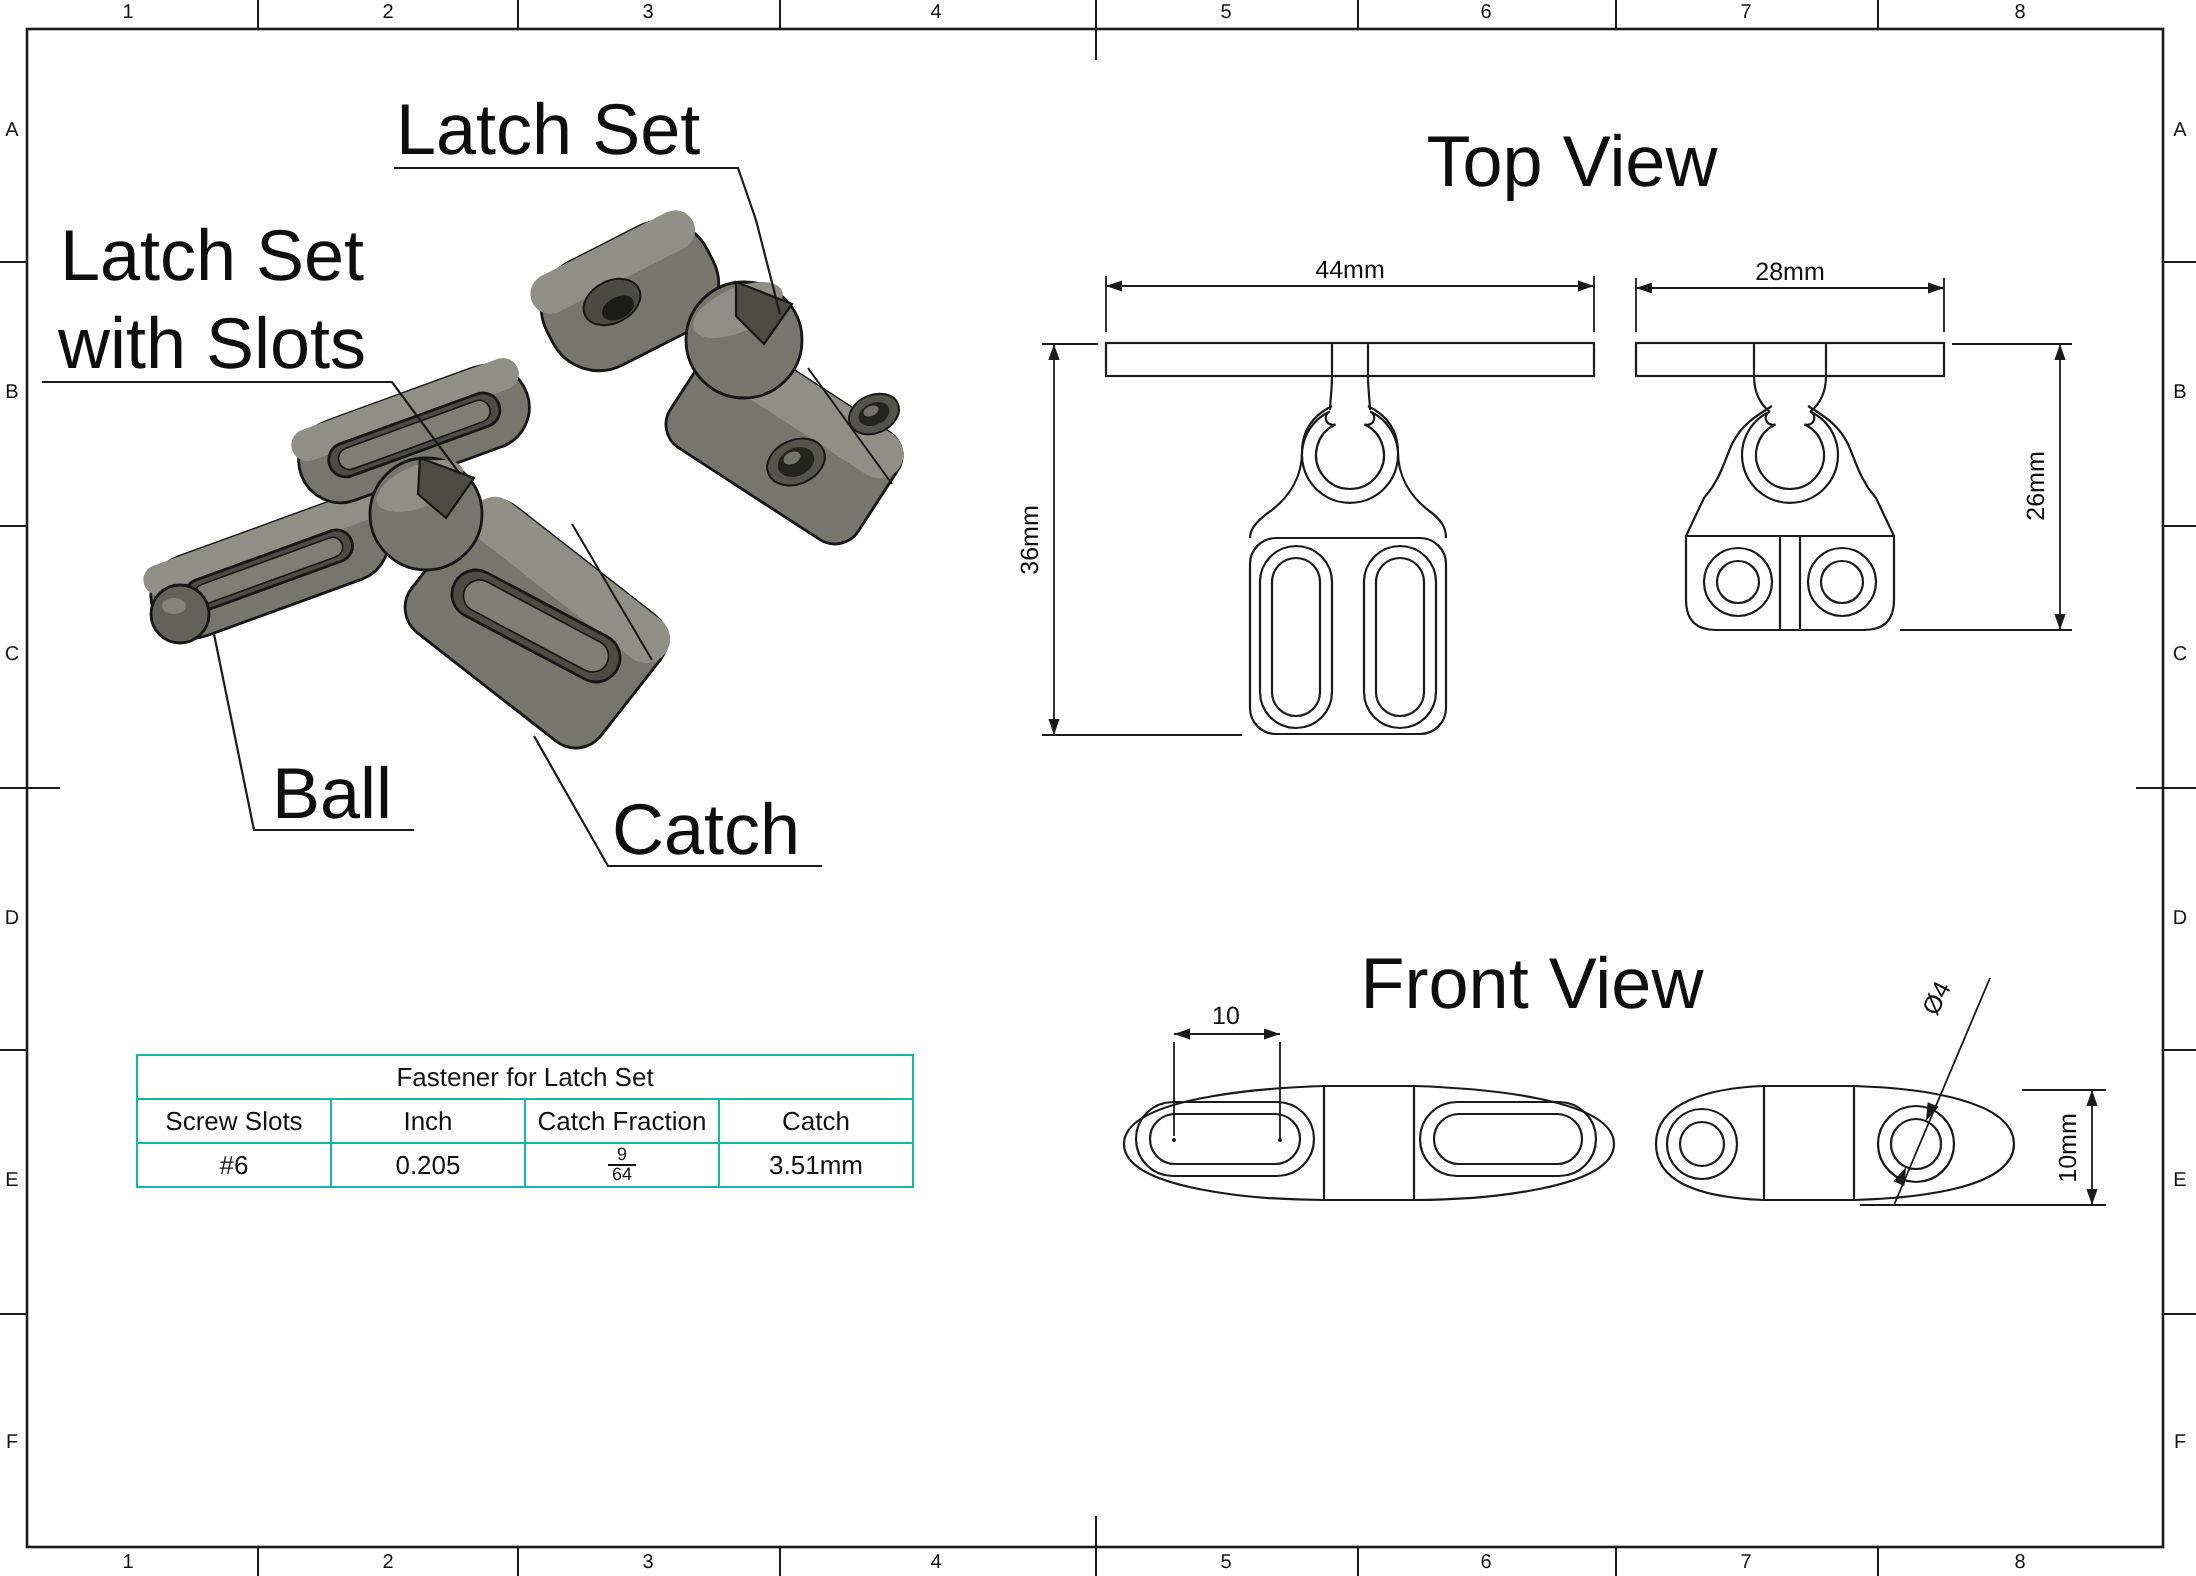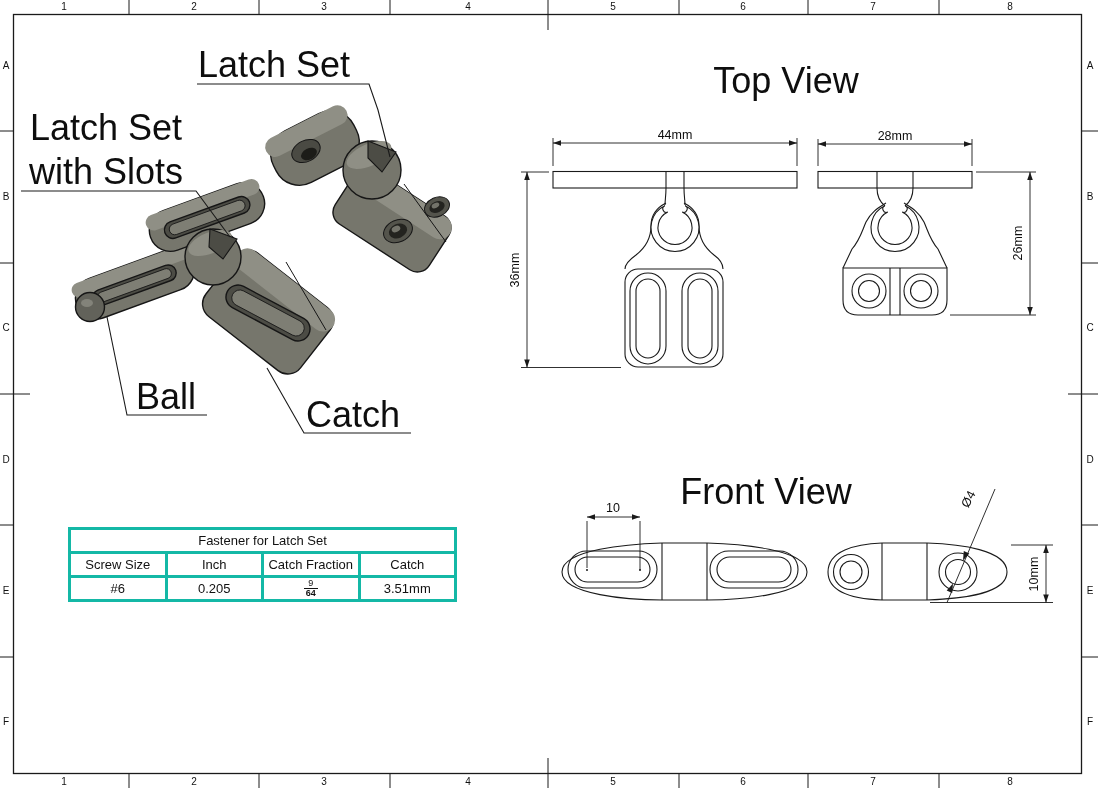--- a/index.html
+++ b/index.html
@@ -9,27 +9,27 @@
   .zl{position:absolute;font-size:10px;color:#111;text-align:center;
       width:24px;height:13px;line-height:13px;}
   .zlv{width:12px;}
   
   text{fill:#0e0e0e;font-family:"Liberation Sans",sans-serif;}
   .t-big{font-size:36px;}
   .t-dim{font-size:12.5px;}
   
   table.fastener{position:absolute;left:68px;top:527px;width:389px;
       border-collapse:collapse;table-layout:fixed;font-size:13px;color:#111;}
-  table.fastener td{border:3px solid #14b8a6;text-align:center;height:21px;
+  table.fastener td{border:1px solid #14b8a6;text-align:center;height:21px;
       padding:0;overflow:hidden;white-space:nowrap;}
   td.tt{height:20px;}
   .frac{display:inline-flex;flex-direction:column;font-size:9px;line-height:1.05;
         vertical-align:middle;}
   .fnum{border-bottom:1px solid #111;padding:0 2px;}
-  .fden{padding:0 2px;font-weight:bold;}
+  .fden{padding:0 2px;}
 </style>
 </head>
 <body>
 
 <div class="sheet">
 
 <svg width="1098" height="788" viewBox="0 0 1098 788">
   <defs>
     <marker id="arrE" viewBox="0 0 10 10" refX="10" refY="5" markerWidth="10" markerHeight="8" orient="auto" markerUnits="userSpaceOnUse">
       <path d="M0,1.5 L10,5 L0,8.5 Z" fill="#1a1a1a"></path>
@@ -270,21 +270,21 @@
 <div class="zl zlv" style="left:1084px;top:453px">D</div>
 <div class="zl zlv" style="left:1084px;top:584px">E</div>
 <div class="zl zlv" style="left:1084px;top:715px">F</div>
 
 <table class="fastener">
   <tbody>
         <tr>
     <td colspan="4" class="tt">Fastener for Latch Set</td>
   </tr>
   <tr>
-    <td style="width:99px">Screw Size</td>
+    <td style="width:99px">Screw Slots</td>
     <td style="width:96px">Inch</td>
     <td style="width:97px">Catch Fraction</td>
     <td style="width:97px">Catch</td>
   </tr>
   <tr>
     <td>#6</td>
     <td>0.205</td>
     <td>
       <span class="frac">
         <span class="fnum">9</span>

